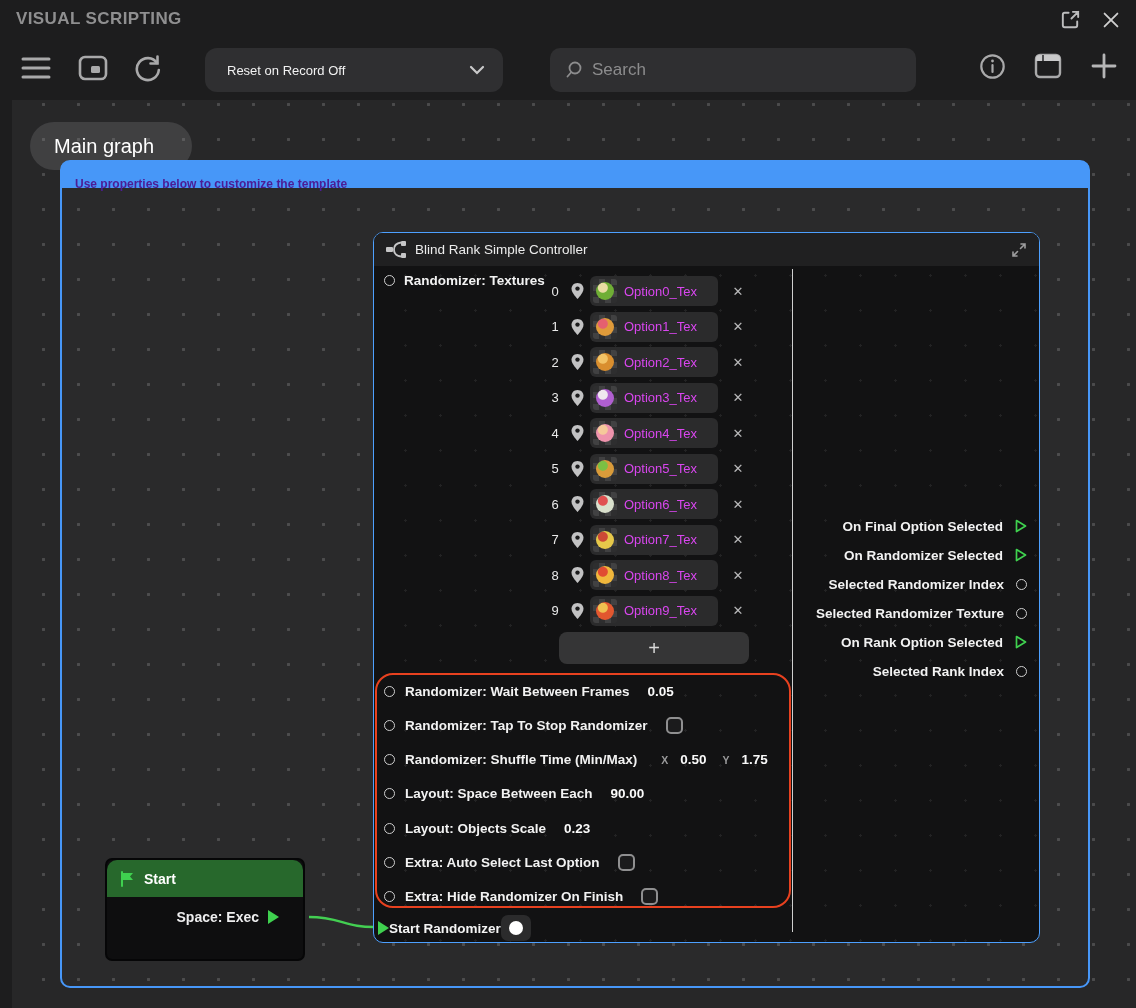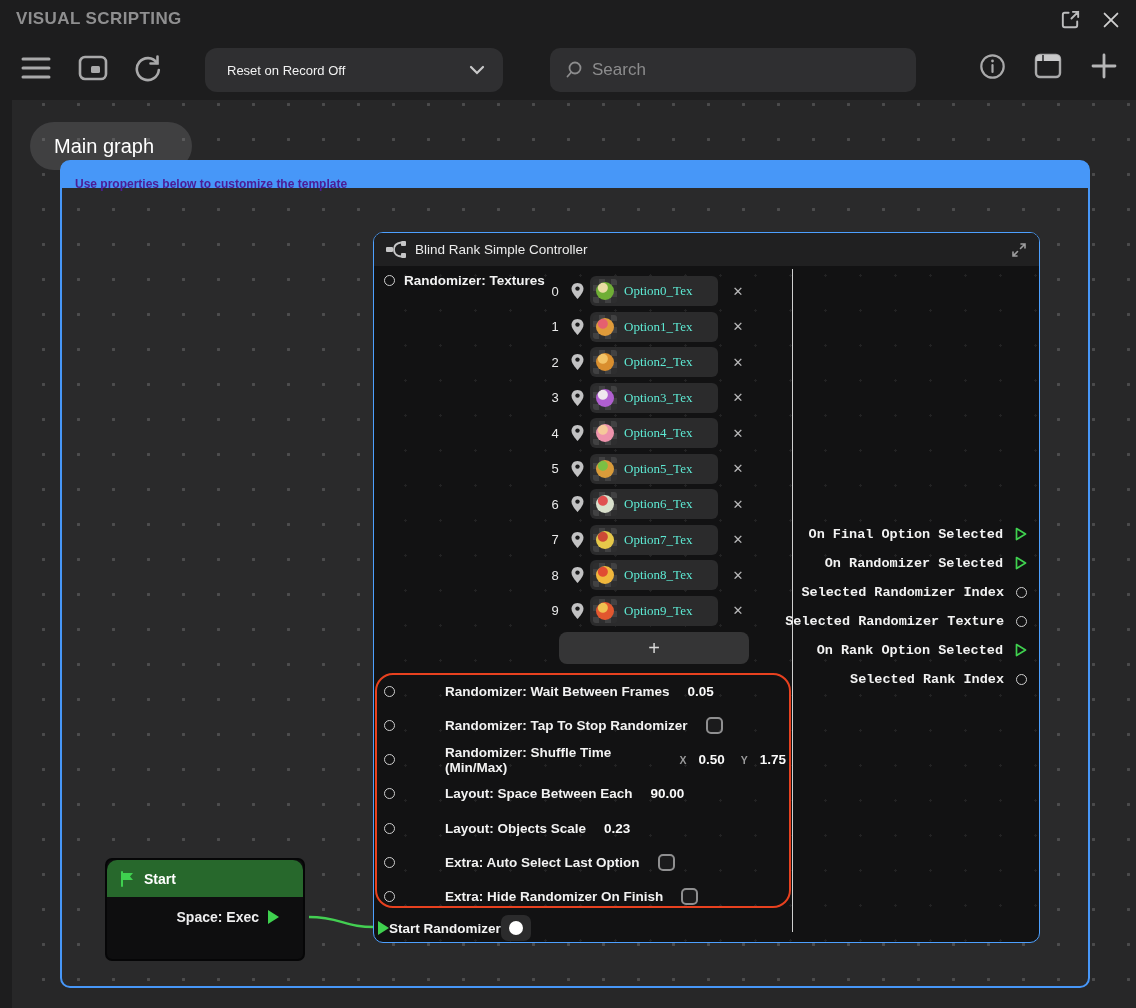--- a/index.html
+++ b/index.html
@@ -63,38 +63,38 @@
 
   .tex-list { position:absolute; left:172px; top:43px; width:222px; }
   .tex-row { display:flex; align-items:center; height:30px; margin-bottom:5.5px; }
   .tex-idx { width:18px; text-align:center; color:#e9e9e9; font-size:13px; flex:none; }
   .pin { width:26px; flex:none; display:flex; justify-content:center; cursor:pointer; }
   .tex-field { flex:none; width:128px; height:30px; background:#2b2b2c; border-radius:6px;
     display:flex; align-items:center; gap:7px; padding-left:3px; cursor:pointer; }
   .thumb { width:24px; height:24px; flex:none; border-radius:3px; overflow:hidden; position:relative;
     background:repeating-conic-gradient(#414142 0% 25%, #2e2e2f 0% 50%) 0 0/12px 12px; }
   .thumb i { position:absolute; left:3px; top:3px; width:18px; height:18px; border-radius:50%; display:block; }
-  .tex-label { color:#5eead4; font-size:13px;font-family:Liberation Serif, serif; }
+  .tex-label { color:#d946ef; font-size:13px; }
   .tex-x { width:40px; text-align:center; color:#b8b8b9; font-size:13px; cursor:pointer; flex:none; }
 
   .add-btn { position:absolute; left:185px; top:399px; width:190px; height:32px; background:#353536;
     border:none; border-radius:8px; color:#d8d8d8; font-size:20px; line-height:20px; cursor:pointer; }
 
   .red-outline { position:absolute; left:1px; top:440px; width:416px; height:235px;
     border:2.5px solid #e8411f; border-radius:18px; pointer-events:none; z-index:2; }
 
   .prop-list { position:absolute; left:10px; top:446px; width:402px; }
   .prop-row { display:flex; align-items:center; height:24px; margin-bottom:10.3px; gap:10px; }
-  .prop-row .lab { color:#f2f2f2; font-size:13.5px; font-weight:600; margin-right:8px;margin-left:40px; }
+  .prop-row .lab { color:#f2f2f2; font-size:13.5px; font-weight:600; margin-right:8px; }
   .prop-row .val { color:#fafafa; font-size:13.5px; font-weight:600; }
   .axis { color:#9a9a9b; font-size:10.5px; font-weight:700; margin:0 2px 0 6px; }
   .checkbox { width:17px; height:17px; border:2px solid #8f8f90; border-radius:5px;
     background:rgba(255,255,255,.04); cursor:pointer; flex:none; }
 
-  .out-list { position:absolute; right:12px; top:288px; width:380px;font-family:Liberation Mono, monospace; }
+  .out-list { position:absolute; right:12px; top:280px; width:380px; }
   .out-row { display:flex; align-items:center; justify-content:flex-end; height:26px;
     margin-bottom:3px; gap:12px; }
   .out-row .lab { color:#f2f2f2; font-size:13.5px; font-weight:600; }
 
   .start-rand-row { position:absolute; left:4px; top:682px; display:flex; align-items:center; }
   .start-rand-row .lab { color:#f4f4f4; font-size:13.5px; font-weight:600; }
   .toggle-pill { width:30px; height:26px; background:#2b2b2c; border-radius:7px;
     display:flex; align-items:center; justify-content:center; cursor:pointer; }
   .toggle-pill i { width:14px; height:14px; border-radius:50%; background:#fff; display:block; }
 

